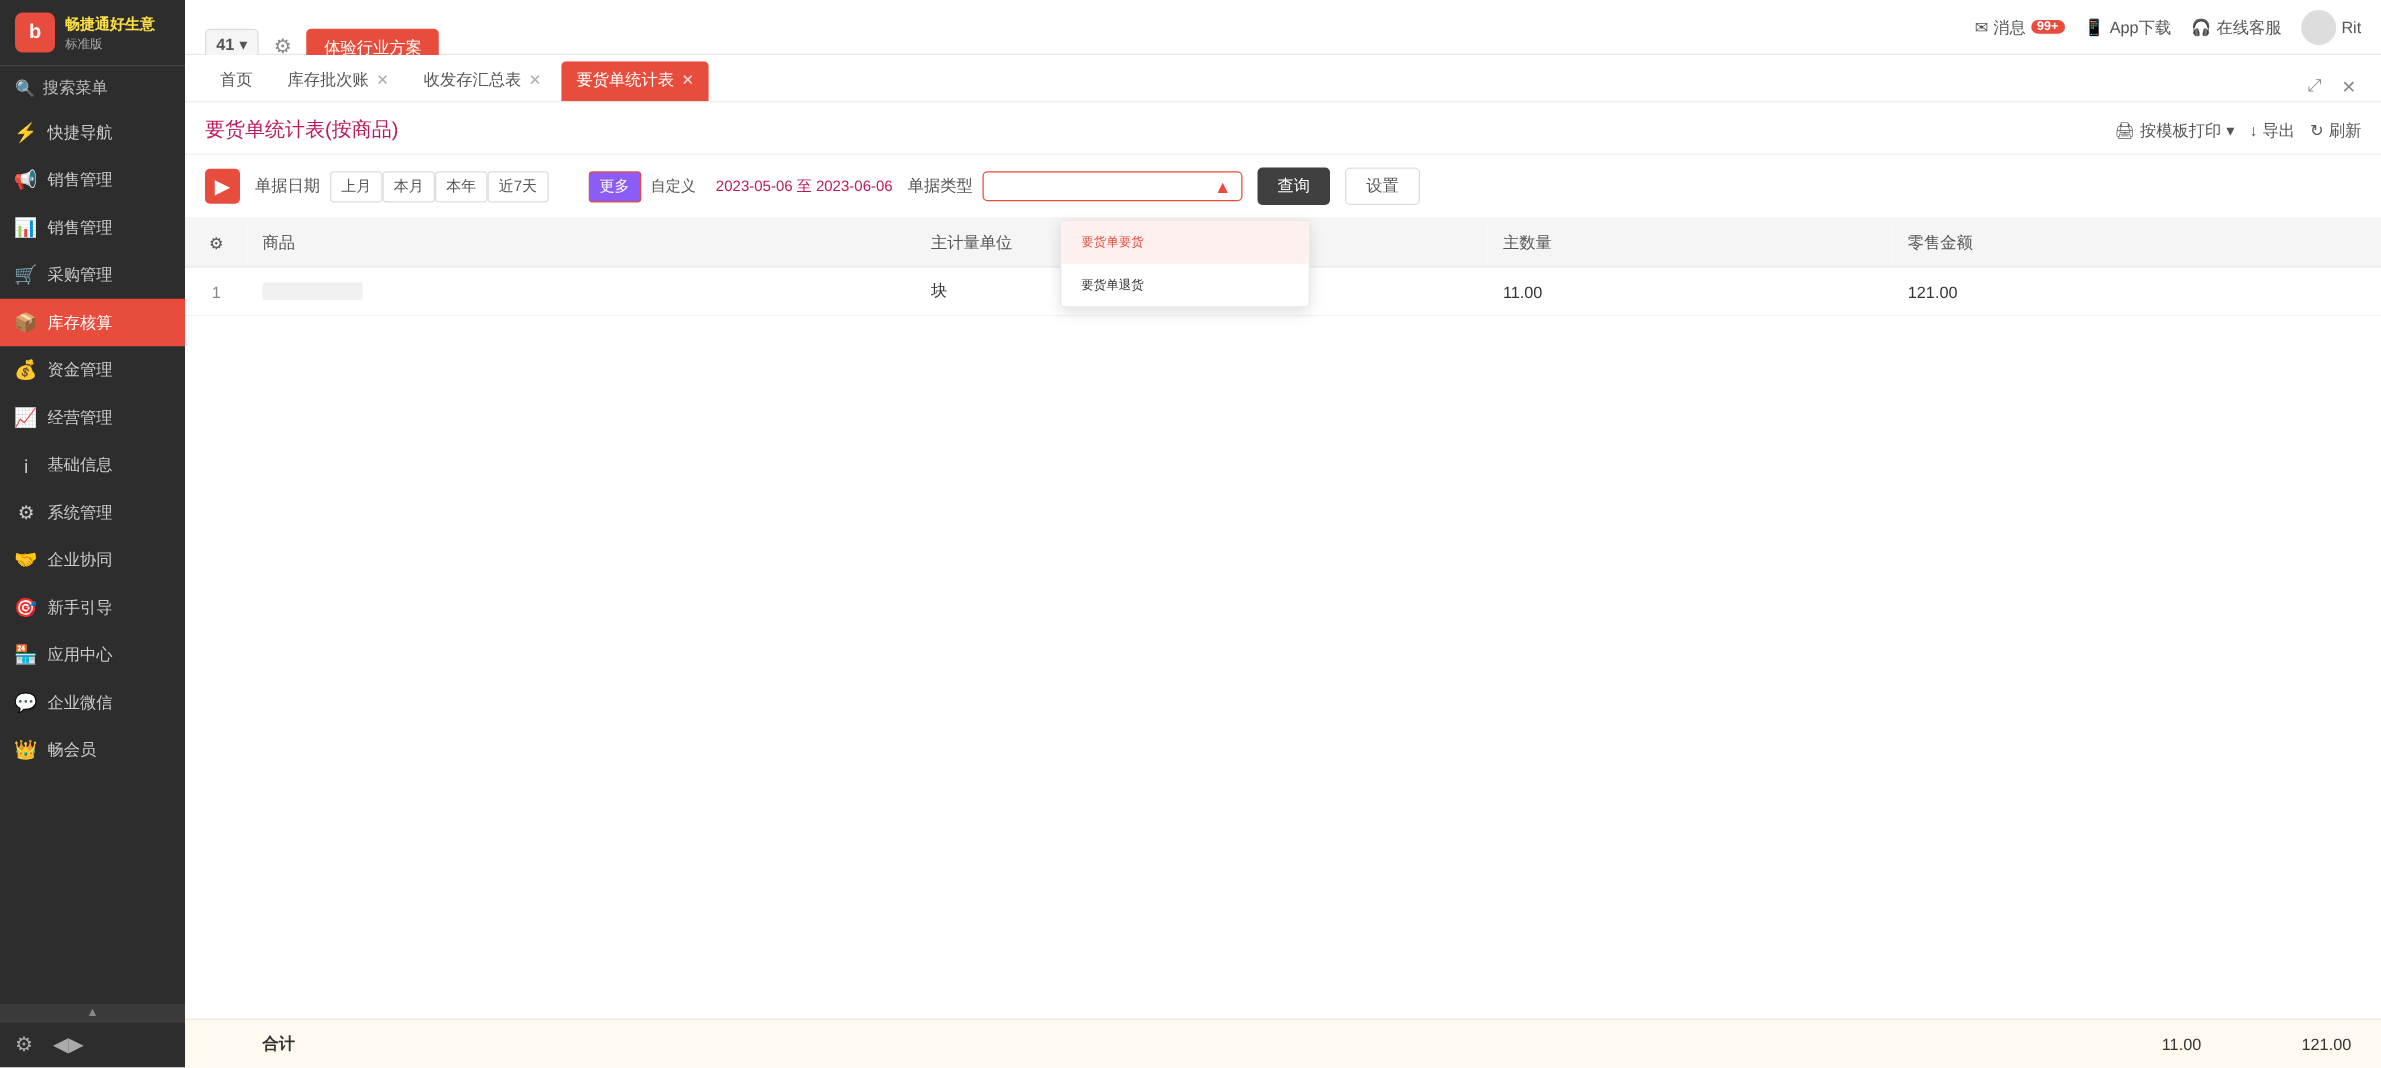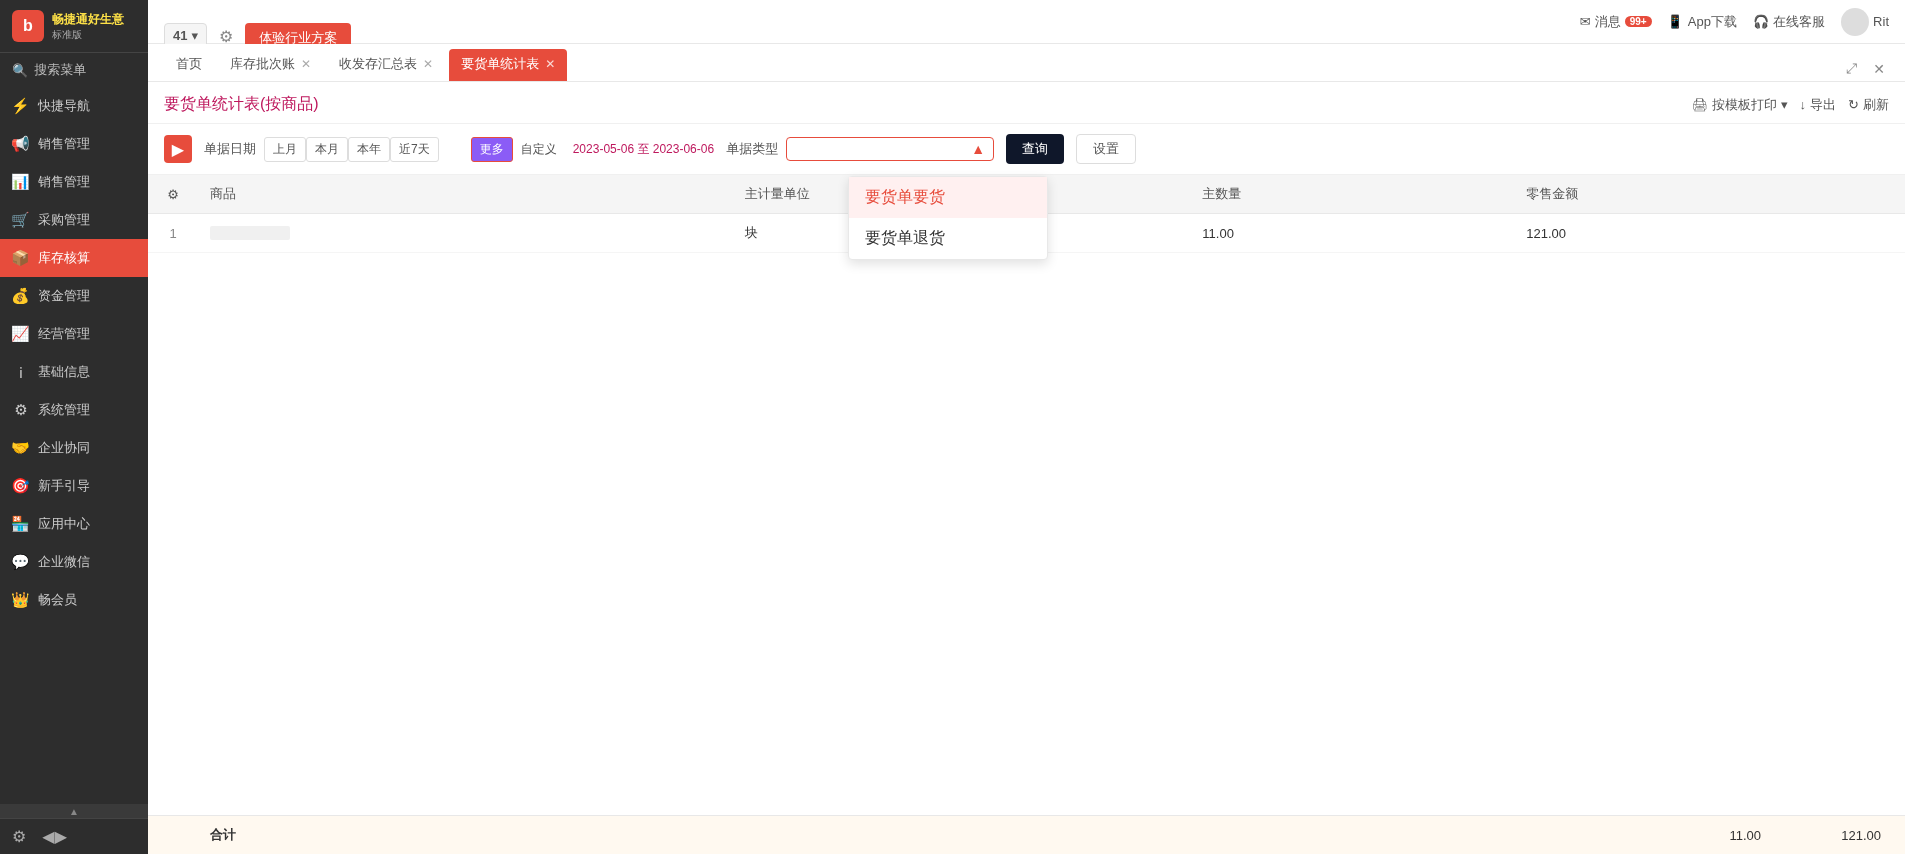--- a/index.html
+++ b/index.html
@@ -372,21 +372,21 @@
       flex: 1;
       background: transparent;
     }
     .dots-btn {
       cursor: pointer;
       color: #aaa;
       font-size: 16px;
       padding: 2px 4px;
     }
     .query-btn {
-      background: #0f172a;
+      background: #404040;
       color: white;
       border: none;
       border-radius: 4px;
       padding: 6px 16px;
       cursor: pointer;
       font-size: 13px;
     }
     .settings-btn {
       background: white;
       color: #555;
@@ -405,21 +405,21 @@
       background: white;
       border: 1px solid #e8e8e8;
       border-radius: 4px;
       box-shadow: 0 4px 12px rgba(0,0,0,0.12);
       z-index: 100;
       min-width: 200px;
     }
     .dropdown-item {
       padding: 10px 16px;
       cursor: pointer;
-      font-size: 16px;
+      font-size: 10px;
       color: #333;
     }
     .dropdown-item.selected {
       background: #fff0f0;
       color: #e74c3c;
     }
 
     
     .table-container {
       flex: 1;

